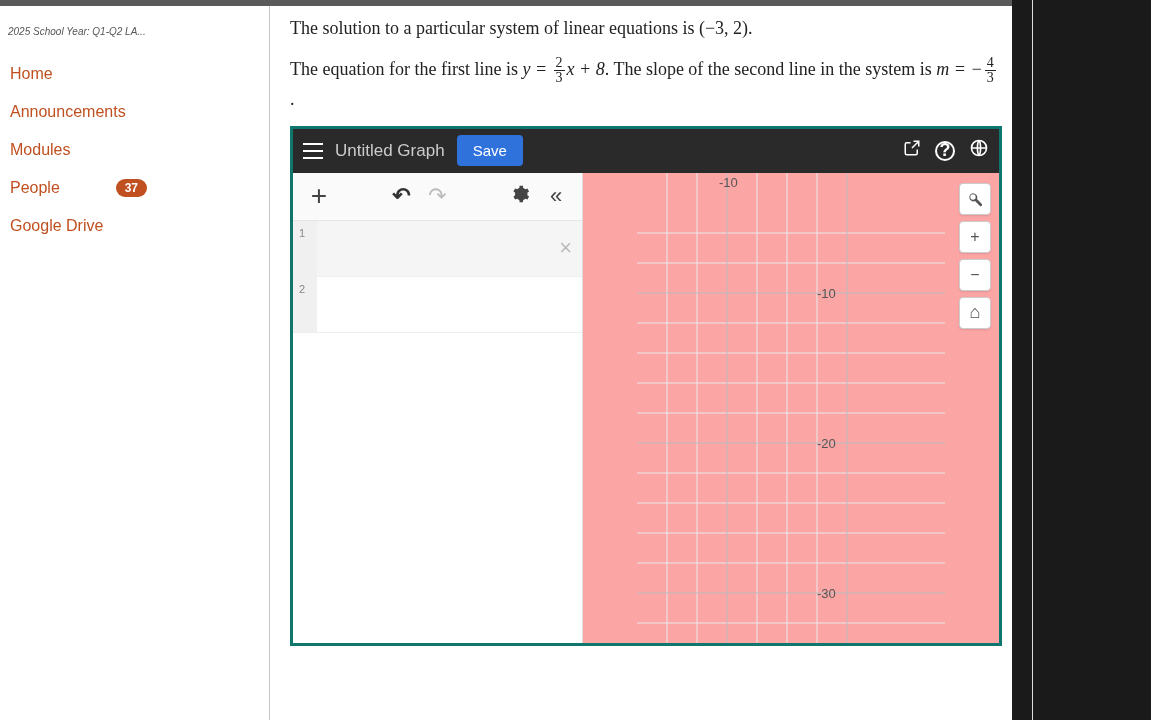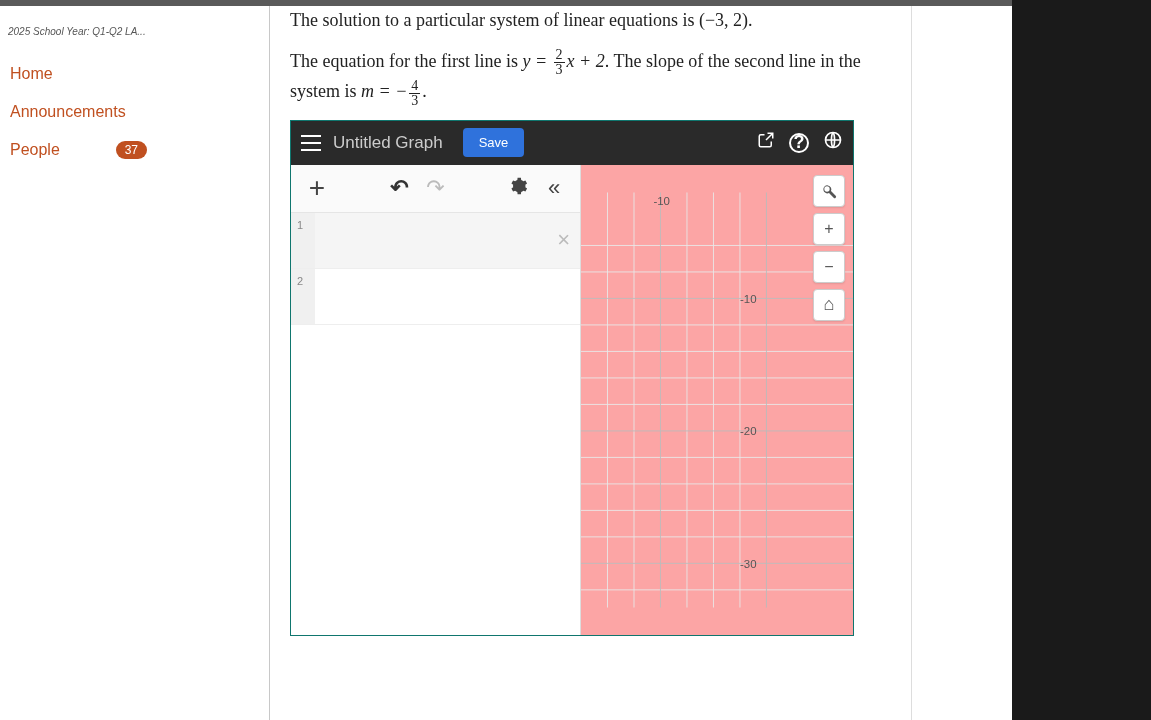--- a/index.html
+++ b/index.html
@@ -48,25 +48,25 @@
       justify-content: space-between;
       margin-left: 8px;
     }
     .badge {
       background: #c05020;
       color: #fff;
       border-radius: 12px;
       font-size: 12px;
       padding: 2px 9px;
       margin-right: 120px;
-      font-weight: normal;
+      font-weight: bold;
     }
     .main {
       flex: 1;
-      padding: 6px 30px 0 20px;
+      padding: 14px 30px 0 20px;
       position: relative;
       border-right: 1px solid #ddd;
       margin-right: 100px;
     }
     .problem-text {
       font-size: 18px;
       color: #222;
       line-height: 1.6;
       margin-bottom: 12px;
       font-family: Georgia, serif;
@@ -77,22 +77,22 @@
       flex-direction: column;
       vertical-align: middle;
       text-align: center;
       font-size: 14px;
       line-height: 1;
       margin: 0 2px;
     }
     .frac .num { border-bottom: 1px solid #222; padding: 0 2px; }
     .frac .den { padding: 0 2px; }
     .desmos {
-      width: 564px;
-      border: 1px solid #0f766e;
+      width: 712px;
+      border: 3px solid #0f766e;
       position: relative;
       background: #fff;
     }
     .d-header {
       background: #2a2a2a;
       height: 44px;
       display: flex;
       align-items: center;
       padding: 0 10px;
       gap: 12px;
@@ -103,23 +103,22 @@
       cursor: pointer;
     }
     .hamburger span { height: 2px; background: #fff; }
     .d-title { color: #ccc; font-size: 17px; flex: 0 0 auto; }
     .save-btn {
       background: #2f72dc;
       color: #fff;
       border: none;
       padding: 7px 16px;
       border-radius: 4px;
-      font-size: 13px;
+      font-size: 15px;
       cursor: pointer;
-      margin-left: 8px;
     }
     .d-header-right {
       margin-left: auto;
       display: flex;
       gap: 14px;
       align-items: center;
     }
     .d-header-right .hicon { color: #fff; font-size: 18px; cursor: pointer; }
     .qmark {
       border: 2px solid #fff; border-radius: 50%;
@@ -202,34 +201,40 @@
 
   <div class="sidebar">
     <div class="course-title">2025 School Year: Q1-Q2 LA...</div>
     <div class="nav-item">
         <span>Home</span>
       </div>
     <div class="nav-item">
         <span>Announcements</span>
       </div>
     <div class="nav-item">
+        <span>Modules</span>
+      </div>
+    <div class="nav-item">
       <span>People</span>
       <span class="badge">37</span>
     </div>
+    <div class="nav-item">
+        <span>Google Drive</span>
+      </div>
   </div>
 
   <div class="main">
     <p class="problem-text">
       <span>The solution to a particular system of linear equations is </span><span>(−3, 2).</span>
     </p>
     <p class="problem-text">
       <span>The equation for the first line is </span><span class="mathvar">y = </span><span class="frac">
           <span class="num">2</span>
           <span class="den">3</span>
-        </span><span class="mathvar">x + 2</span><span>. The slope of the second line in the system is </span><span class="mathvar">m = −</span><span class="frac">
+        </span><span class="mathvar">x + 8</span><span>. The slope of the second line in the system is </span><span class="mathvar">m = −</span><span class="frac">
           <span class="num">4</span>
           <span class="den">3</span>
         </span><span>.</span>
     </p>
 
     <div class="desmos">
       <div class="d-header">
         <div class="hamburger">
             <span></span>
             <span></span>

